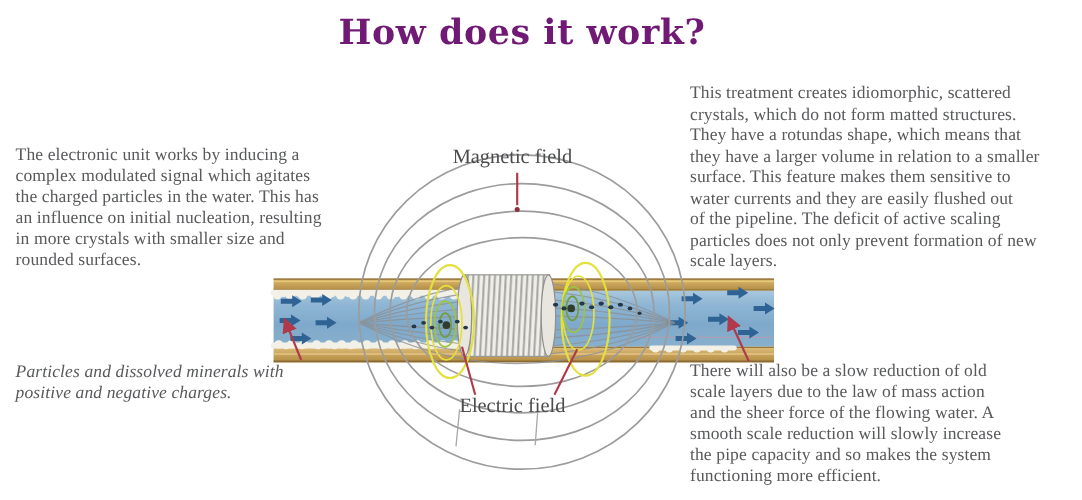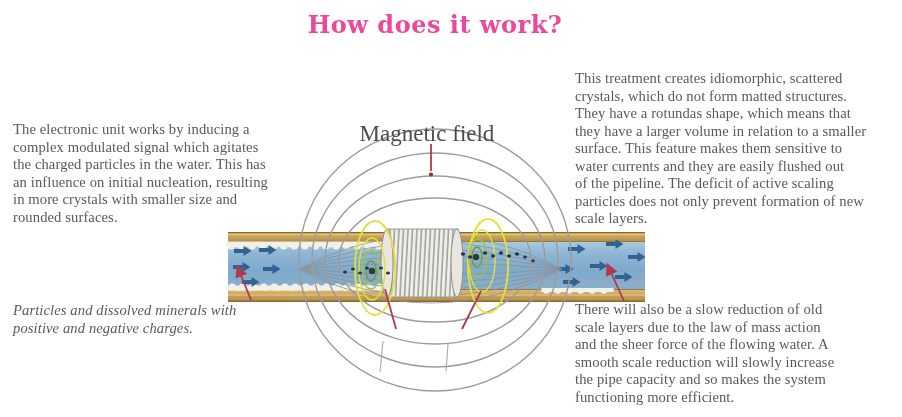--- a/index.html
+++ b/index.html
@@ -1,29 +1,29 @@
 <!DOCTYPE html>
 <html><head>
 <meta charset="utf-8">
 <style>
   html,body{margin:0;padding:0;background:#ffffff;}
   #page{position:relative;width:902px;height:417px;background:#ffffff;overflow:hidden;
         font-family:"Liberation Serif",serif;}
   .page-title{position:absolute;left:0;top:10px;width:870px;text-align:center;
-        font-family:"DejaVu Serif",serif;font-weight:bold;font-size:24px;
-        letter-spacing:.5px;color:#ec4899;}
+        font-family:"DejaVu Serif",serif;font-weight:bold;font-size:29px;
+        letter-spacing:.5px;color:#701a75;}
   .body-text{position:absolute;font-family:"Liberation Serif",serif;
         font-size:14.6px;line-height:17.5px;color:#58595b;white-space:pre-line;
         letter-spacing:.1px;}
   .p-left-top{left:13px;top:121px;width:302px;}
   .p-left-bottom{left:13px;top:302px;width:302px;font-style:italic;}
   .p-right-top{left:575px;top:70px;width:330px;}
   .p-right-bottom{left:575px;top:301px;width:330px;}
   .diagram-label{position:absolute;width:200px;text-align:center;
-        font-family:"Liberation Serif",serif;font-size:23px;color:#4a4b4d;}
+        font-family:"Liberation Serif",serif;font-size:17px;color:#4a4b4d;}
   .lbl-magnetic{left:327px;top:121px;}
   .lbl-electric{left:327px;top:328px;}
   #diagram-svg{position:absolute;left:210px;top:108px;}
 </style>
 </head>
 <body>
 
 <div id="page">
 
   <div class="page-title">How does it work?</div>
@@ -182,14 +182,15 @@
       <line x1="431" y1="144" x2="431" y2="171"></line>
       <circle cx="431" cy="174.5" r="2.1" fill="#8d2f3e" stroke="none"></circle>
       <line x1="396" y1="329" x2="385" y2="289"></line>
       <line x1="462" y1="329" x2="481" y2="291"></line>
       <line x1="251" y1="300" x2="238" y2="268" marker-end="url(#rah)"></line>
       <line x1="624" y1="301" x2="608" y2="266" marker-end="url(#rah)"></line>
     </g>
   </svg>
 
   <div class="diagram-label lbl-magnetic">Magnetic field</div>
+  <div class="diagram-label lbl-electric">Electric field</div>
 
 </div>
 
 </body></html>

